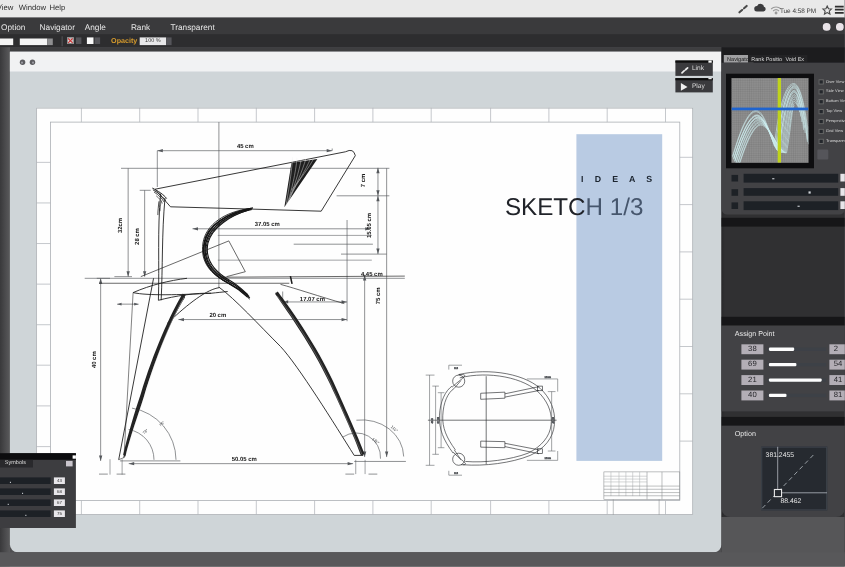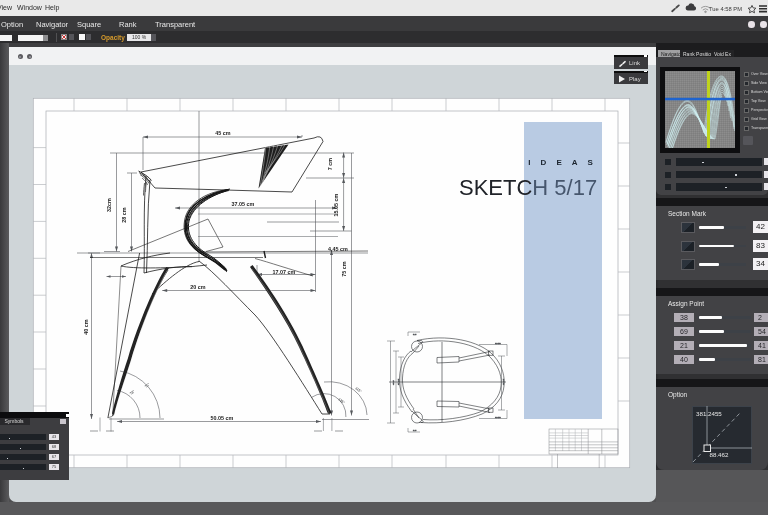--- a/index.html
+++ b/index.html
@@ -101,21 +101,21 @@
       <path d="M84,2.4 l1.2,2.5 2.7,0.3 -2,1.9 0.6,2.7 -2.5,-1.4 -2.5,1.4 0.6,-2.7 -2,-1.9 2.7,-0.3 z" fill="none" stroke="#4a4a4a" stroke-width="1"></path>
       <g stroke="#2e2e2e" stroke-width="1.6">
         <path d="M91,3 h8 M91,5.8 h8 M91,8.6 h8"></path>
       </g>
     </svg>
   </div>
 
   <div id="row2" class="abs">
     <span class="mitem" style="left:1px">Option</span>
     <span class="mitem" style="left:36px">Navigator</span>
-    <span class="mitem" style="left:77px">Square</span>
+    <span class="mitem" style="left:77px">Angle</span>
     <span class="mitem" style="left:119px">Rank</span>
     <span class="mitem" style="left:155px">Transparent</span>
     <span class="dot2" style="left:748px"></span>
     <span class="dot2" style="left:760px"></span>
   </div>
 
   <div id="row3" class="abs">
     <div class="abs" style="left:0;top:3.5px;width:12px;height:6px;background:#f5f5f5"></div>
     <div class="abs" style="left:18px;top:3.5px;width:25px;height:6px;background:#f5f5f5"></div>
     <div class="abs" style="left:43px;top:3.5px;width:5px;height:6px;background:#8e8e90"></div>
@@ -136,21 +136,21 @@
   <div id="leftstrip" class="abs"></div>
 
   <div id="cwin" class="abs">
     <div id="ctitle" class="abs">
       <span class="tdot" style="left:8.5px"></span>
       <span class="tdot" style="left:18px"></span>
     </div>
     <div id="paper" class="abs"></div>
     <div id="blueband" class="abs"></div>
     <div id="ideas" class="abs">I D E A S</div>
-    <div id="sketchtxt" class="abs">SKETC<span class="blu">H 5/17</span></div>
+    <div id="sketchtxt" class="abs">SKETC<span class="blu">H 1/3</span></div>
     <div class="cbtn abs" style="top:8px;">
       <span class="corner"></span>
       <svg class="abs" style="left:4px;top:3px" width="9" height="8" viewBox="0 0 9 8">
         <g stroke="#ececec" fill="none" stroke-linecap="round">
           <path d="M2,6.2 L3.9,4.5" stroke-width="1.6"></path>
           <path d="M5.2,3.4 L7.1,1.7" stroke-width="1.6"></path>
           <path d="M3.3,5 L5.8,2.8" stroke-width="0.7"></path>
         </g>
       </svg>
       <span class="lbl">Link</span>
@@ -435,35 +435,20 @@
       <div class="ns-row" style="top:113.5px"></div>
       <div class="ns-box" style="top:113.5px"></div>
       <div class="tick" style="left:79px;top:117px"></div>
       <div class="ns-chk" style="top:127px"></div>
       <div class="ns-row" style="top:126px"></div>
       <div class="ns-box" style="top:126px"></div>
       <div class="tick" style="left:69px;top:129.5px"></div>
     </div>
 
     <div class="sechdr" style="top:155px"></div>
-    <div class="panelbg" style="top:163px;height:74px">
-      <span class="sectitle" style="top:4px">Section Mark</span>
-      <div class="swatch" style="top:16px"></div>
-      <div class="sl-track" style="top:20.3px"></div>
-      <div class="sl-fill" style="left:43px;top:20.3px;width:25px"></div>
-      <div class="valbox" style="top:15px">42</div>
-      <div class="swatch" style="top:34.5px"></div>
-      <div class="sl-track" style="top:38.8px"></div>
-      <div class="sl-fill" style="left:43px;top:38.8px;width:35px"></div>
-      <div class="valbox" style="top:33.5px">83</div>
-      <div class="swatch" style="top:53px"></div>
-      <div class="sl-track" style="top:57.3px"></div>
-      <div class="sl-fill" style="left:43px;top:57.3px;width:20px"></div>
-      <div class="valbox" style="top:52px">34</div>
-    </div>
 
     <div class="sechdr" style="top:245px"></div>
     <div class="panelbg" style="top:253px;height:78px">
       <span class="sectitle" style="top:4px">Assign Point</span>
       <div class="apbox" style="top:16.5px">38</div>
       <div class="ap-track" style="top:20px"></div>
       <div class="sl-fill" style="left:43px;top:20px;width:23px"></div>
       <div class="apbox2" style="top:16.5px">2</div>
       <div class="apbox" style="top:30.5px">69</div>
       <div class="ap-track" style="top:34px"></div>

